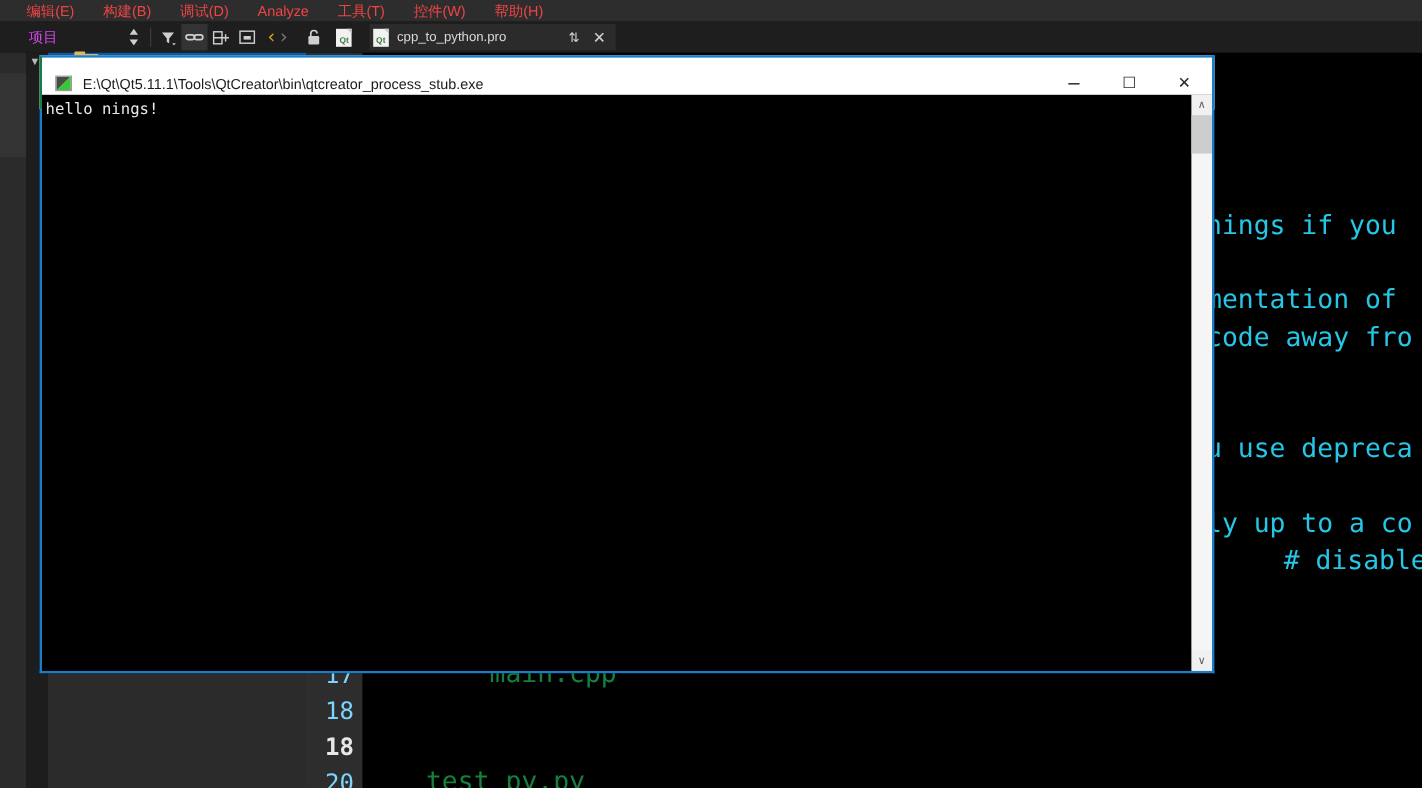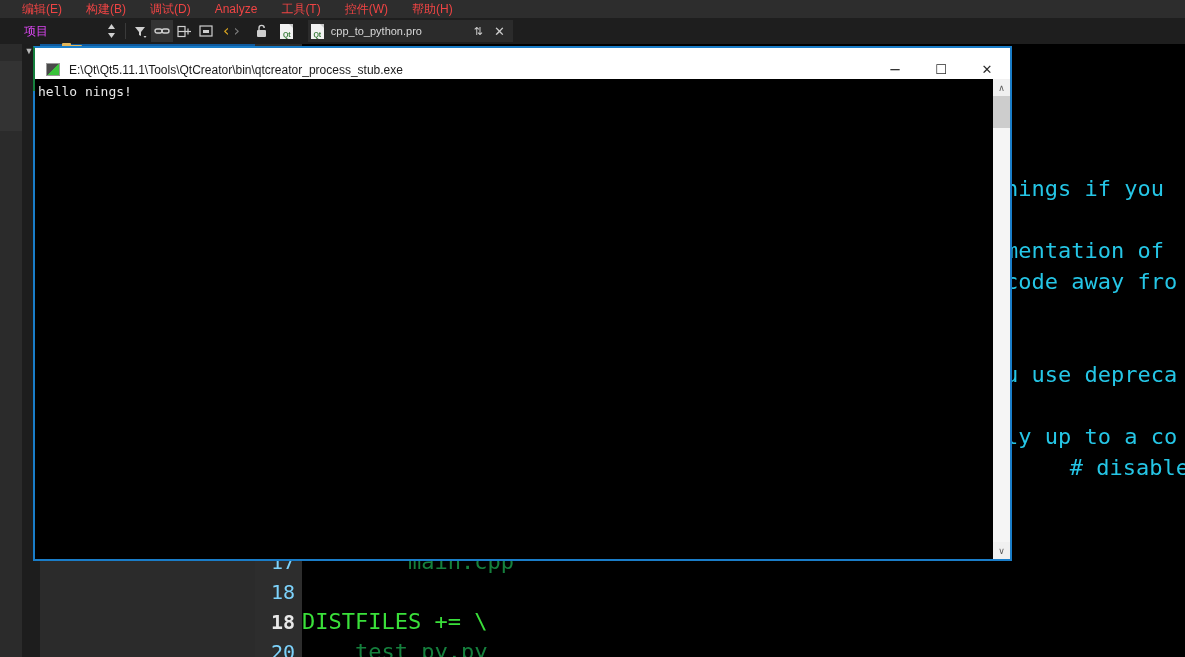--- a/index.html
+++ b/index.html
@@ -285,21 +285,20 @@
     <div class="code-line" style="left:750px; top:378px;">ly up to a co</div>
     <div class="code-line" style="left:775px; top:409px;">   # disables</div>
 
     <div class="lineno" style="top:503px;">17</div>
     <div class="code-txt c-gray" style="top:503px;">        main.cpp</div>
 
     <div class="lineno" style="top:533px;">18</div>
     <div class="code-txt" style="top:533px;"></div>
 
     <div class="lineno cur" style="top:563px;">18</div>
-    <div class="code-txt c-green" style="top:563px;">DISTFILES += \</div>
 
     <div class="lineno" style="top:593px;">20</div>
     <div class="code-txt c-gray" style="top:593px;">    test_py.py</div>
   </div>
 
 
   <div class="console-win">
 
     <div class="console-title">
       <div class="cmd-icon"></div>

